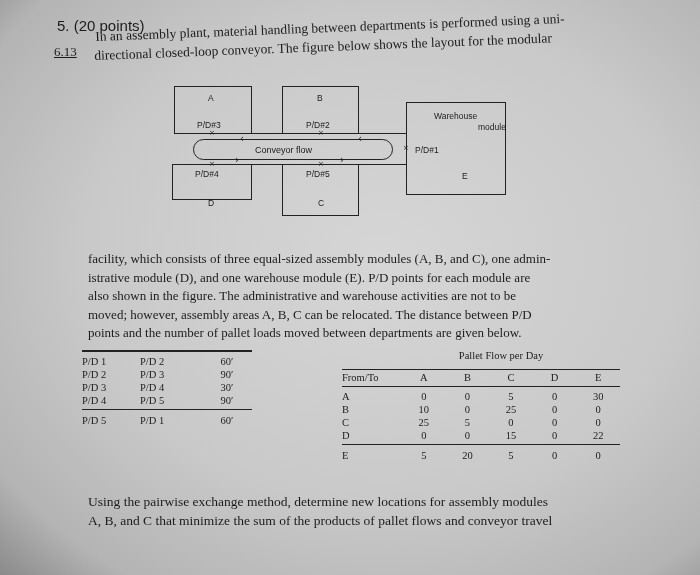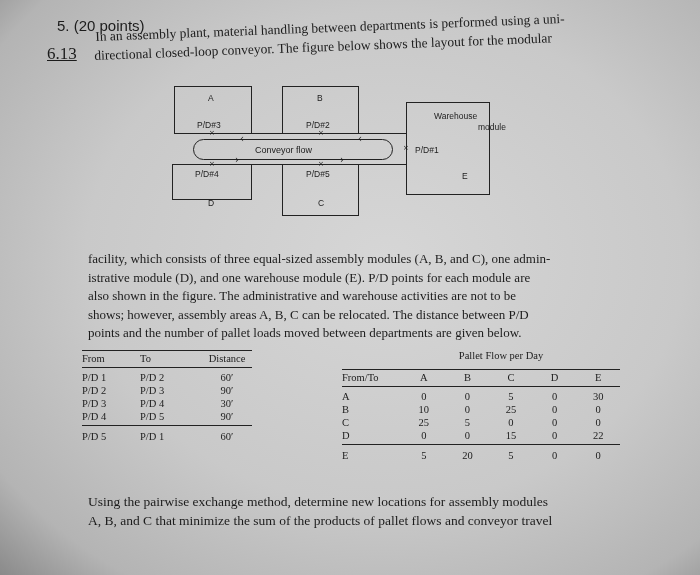--- a/index.html
+++ b/index.html
@@ -7,21 +7,21 @@
       width: 700px; height: 575px; overflow: hidden; position: relative;
       background: radial-gradient(ellipse at 55% 45%, #d6d6d6 0%, #c9c9c9 55%, #b4b4b4 85%, #8a8a8a 100%);
       color: #1c1c1c;
     }
     .page { position: absolute; left: 0; top: 0; width: 700px; height: 575px; }
     .serif { font-family: "Liberation Serif", "DejaVu Serif", serif; }
     .sans { font-family: "Liberation Sans", "DejaVu Sans", sans-serif; }
     .abs { position: absolute; }
 
     .points-label { left: 57px; top: 17px; font-size: 15px; }
-    .problem-num { left: 47px; top: 44px; font-size: 17px; text-decoration: underline; }
+    .problem-num { left: 54px; top: 44px; font-size: 13px; text-decoration: underline; }
     .intro-line1 { left: 95px; top: 29px; font-size: 13.5px; transform: rotate(-2.2deg); transform-origin: left top; white-space: nowrap; }
     .intro-line2 { left: 94px; top: 48px; font-size: 13.5px; transform: rotate(-2.2deg); transform-origin: left top; white-space: nowrap; }
 
     
     .diagram { left: 160px; top: 80px; width: 350px; height: 150px; }
     .box { position: absolute; border: 1.5px solid #222; box-sizing: border-box; }
     .lbl { position: absolute; font-size: 8.5px; font-family: "Liberation Sans", sans-serif; white-space: nowrap; }
     .conveyor {
       position: absolute; border: 1.5px solid #222; border-radius: 12px; box-sizing: border-box;
     }
@@ -74,21 +74,21 @@
     <div class="box" style="left:12px; top:84px; width:80px; height:36px;">
       <div class="lbl" style="left:22px; top:4px;">P/D#4</div>
       <div class="lbl" style="left:35px; top:33px;">D</div>
     </div>
 
     <div class="box" style="left:122px; top:84px; width:77px; height:52px;">
       <div class="lbl" style="left:23px; top:4px;">P/D#5</div>
       <div class="lbl" style="left:35px; top:33px;">C</div>
     </div>
 
-    <div class="box" style="left:246px; top:22px; width:84px; height:93px;">
+    <div class="box" style="left:246px; top:22px; width:100px; height:93px;">
       <div class="lbl" style="left:27px; top:8px;">Warehouse</div>
       <div class="lbl" style="left:36px; top:19px;margin-left:35px;">module</div>
       <div class="lbl" style="left:8px; top:42px;">P/D#1</div>
       <div class="lbl" style="left:55px; top:68px;">E</div>
     </div>
 
     <div class="abs" style="left:92px; top:53px; width:154px; border-top:1.5px solid #222;"></div>
     <div class="abs" style="left:92px; top:84px; width:154px; border-top:1.5px solid #222;"></div>
 
     <div class="conveyor" style="left:33px; top:59px; width:200px; height:21px;"></div>
@@ -102,31 +102,26 @@
     <div class="pd-mark" style="left:158px; top:50px;">⨯</div>
     <div class="pd-mark" style="left:49px; top:81px;">⨯</div>
     <div class="pd-mark" style="left:158px; top:81px;">⨯</div>
     <div class="pd-mark" style="left:243px; top:65px;">⨯</div>
   </div>
 
   <div class="abs serif para">
     <span>facility, which consists of three equal-sized assembly modules (A, B, and C), one admin-</span>
     <span>istrative module (D), and one warehouse module (E). P/D points for each module are</span>
     <span>also shown in the figure. The administrative and warehouse activities are not to be</span>
-    <span>shows; however, assembly areas A, B, C can be relocated. The distance between P/D</span>
+    <span>moved; however, assembly areas A, B, C can be relocated. The distance between P/D</span>
     <span>points and the number of pallet loads moved between departments are given below.</span>
   </div>
 
   <div class="abs serif dist-table">
     <div class="rule"></div>
-    <div class="row head">
-      <div class="cell c0">From</div>
-      <div class="cell c1">To</div>
-      <div class="cell c2">Distance</div>
-    </div>
     <div class="rule"></div>
     <div class="row" style="margin-top:3px;">
       <div class="cell c0">P/D 1</div>
       <div class="cell c1">P/D 2</div>
       <div class="cell c2">60′</div>
     </div>
     <div class="row">
       <div class="cell c0">P/D 2</div>
       <div class="cell c1">P/D 3</div>
       <div class="cell c2">90′</div>

